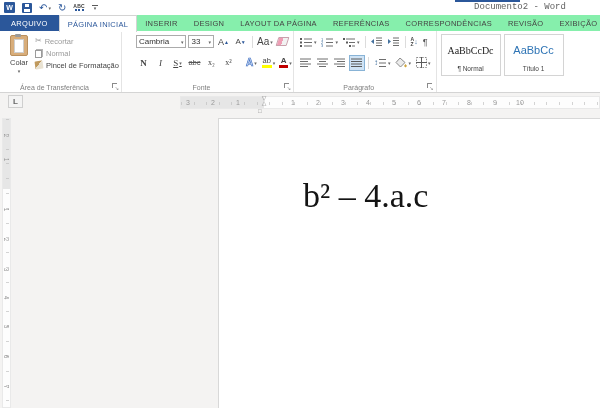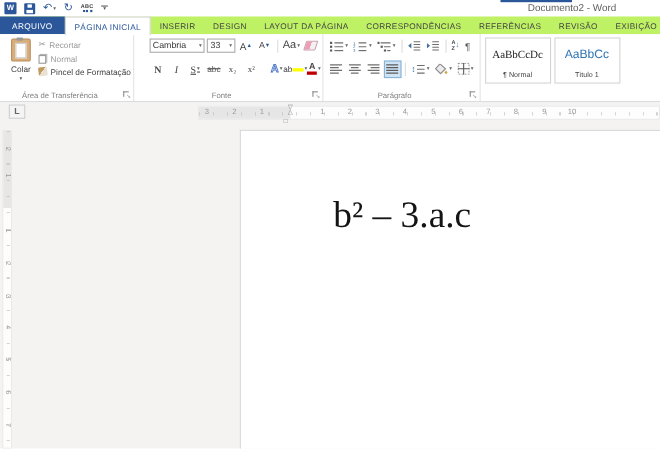--- a/index.html
+++ b/index.html
@@ -16,24 +16,24 @@
   .icon-save:before{content:"";position:absolute;top:1px;left:3px;width:4px;height:3px;background:#fff;}
   .icon-save:after{content:"";position:absolute;bottom:1px;left:2px;width:6px;height:3px;background:#fff;}
   .icon-undo,.icon-redo{color:#2b579a;font-size:10px;line-height:10px;}
   .mini-caret{font-size:5px;color:#666;margin-left:1px;}
   .icon-abc{display:flex;flex-direction:column;align-items:center;line-height:4px;}
   .icon-abc .abc-t{font-size:5px;font-weight:bold;color:#3a3a3a;letter-spacing:.3px;}
   .icon-abc .abc-d{width:9px;border-bottom:2px dotted #2b579a;margin-top:1px;}
   .icon-more{display:flex;flex-direction:column;align-items:center;line-height:3px;}
   .icon-more .bar{width:6px;border-top:1px solid #5a5a5a;margin-bottom:1px;}
   .icon-more .car{font-size:5px;color:#5a5a5a;}
-  .wtitle{position:absolute;left:440px;width:160px;top:2px;text-align:center;font-size:9px;color:#5f5f5f;}
-
-  
-  .tabbar{position:absolute;top:15px;left:0;right:0;height:16px;display:flex;background:#bef264;border-bottom:1px solid #d4d4d4;}
+  .wtitle{position:absolute;left:440px;width:160px;top:2px;text-align:center;font-size:9px;color:#5f5f5f;font-family:Liberation Mono, monospace;}
+
+  
+  .tabbar{position:absolute;top:15px;left:0;right:0;height:16px;display:flex;background:#86efac;border-bottom:1px solid #d4d4d4;}
   .tab{display:flex;align-items:center;padding:0 8px;font-size:7.5px;letter-spacing:.3px;color:#444;white-space:nowrap;}
   .tab.file{background:#2b579a;color:#fff;padding:0 11px;}
   .tab.active{color:#2b579a;background:#fff;border:1px solid #d4d4d4;border-bottom:none;margin-bottom:-1px;position:relative;z-index:2;}
 
   
   .ribbon{position:absolute;top:31px;left:0;right:0;height:61px;background:#fff;border-bottom:1px solid #d4d4d4;display:flex;}
   .rgroup{position:relative;height:100%;border-right:1px solid #e4e4e4;box-sizing:border-box;}
   .glabel{position:absolute;bottom:1px;left:0;right:12px;text-align:center;font-size:7px;color:#7f7f7f;white-space:nowrap;}
   .launcher{position:absolute;right:2px;bottom:2px;width:8px;height:8px;}
   .launcher:before{content:"";position:absolute;left:1px;top:1px;width:4px;height:4px;border-left:1px solid #8a8a8a;border-top:1px solid #8a8a8a;}
@@ -72,21 +72,21 @@
   .shrink-a{font-size:8px;} .shrink-a sup{font-size:5px;color:#2b579a;}
   .icon-eraser{width:9px;height:7px;background:linear-gradient(90deg,#ef9db4 48%,#f2f2f2 48%);
                transform:skewX(-18deg);border:1px solid #c9a0ac;border-radius:1px;}
   .b-bold{font-weight:bold;font-family:"Liberation Serif",serif;}
   .b-italic{font-style:italic;font-family:"Liberation Serif",serif;}
   .b-under{text-decoration:underline;font-family:"Liberation Serif",serif;}
   .b-strike{font-size:7.5px;text-decoration:line-through;color:#555;}
   .b-sub,.b-sup{font-size:8px;font-family:"Liberation Serif",serif;}
   .sep{width:1px;height:12px;background:#dcdcdc;margin:0 2px;}
   .fx-a{font-size:10px;font-weight:bold;color:#dbe8f8;-webkit-text-stroke:0.7px #4472c4;}
-  .hl-ab{display:flex;flex-direction:row;align-items:center;line-height:7px;}
+  .hl-ab{display:flex;flex-direction:column;align-items:center;line-height:7px;}
   .hl-ab .t{font-size:7.5px;color:#444;}
   .hl-ab .bar{width:10px;height:3px;background:#ffff00;margin-top:1px;}
   .fc-a{display:flex;flex-direction:column;align-items:center;line-height:7px;}
   .fc-a .t{font-size:8px;font-weight:bold;color:#444;}
   .fc-a .bar{width:9px;height:3px;background:#c00000;margin-top:1px;}
 
   
   .g-par{width:152px;padding:3px 3px 12px 4px;box-sizing:border-box;display:flex;flex-direction:column;}
   .prow{display:flex;align-items:center;gap:1px;}
   .prow1{height:15px;}
@@ -168,22 +168,22 @@
     </span>
   </div>
   <div class="wtitle">Documento2 - Word</div>
 
   <div class="tabbar">
     <div class="tab file">ARQUIVO</div>
     <div class="tab active">PÁGINA INICIAL</div>
     <div class="tab">INSERIR</div>
     <div class="tab">DESIGN</div>
     <div class="tab">LAYOUT DA PÁGINA</div>
+    <div class="tab">REFERÊNCIAS</div>
     <div class="tab">CORRESPONDÊNCIAS</div>
-    <div class="tab">REFERÊNCIAS</div>
     <div class="tab">REVISÃO</div>
     <div class="tab">EXIBIÇÃO</div>
   </div>
 
   <div class="ribbon">
 
     <div class="rgroup g-clip">
       <div class="paste-btn">
         <span class="clipboard-ic"></span>
         <span class="paste-lbl">Colar</span>
@@ -443,17 +443,17 @@
       <span class="vnum" style="top:87px"><span>1</span></span>
       <span class="vnum" style="top:117px"><span>2</span></span>
       <span class="vnum" style="top:147px"><span>3</span></span>
       <span class="vnum" style="top:175px"><span>4</span></span>
       <span class="vnum" style="top:204px"><span>5</span></span>
       <span class="vnum" style="top:234px"><span>6</span></span>
       <span class="vnum" style="top:264px"><span>7</span></span>
     </div>
 
     <div class="page">
-      <span class="doctext">b² – 3.a.c</span>
+      <span class="doctext">b² – 4.a.c</span>
     </div>
   </div>
 
 </div>
 
 </body></html>

